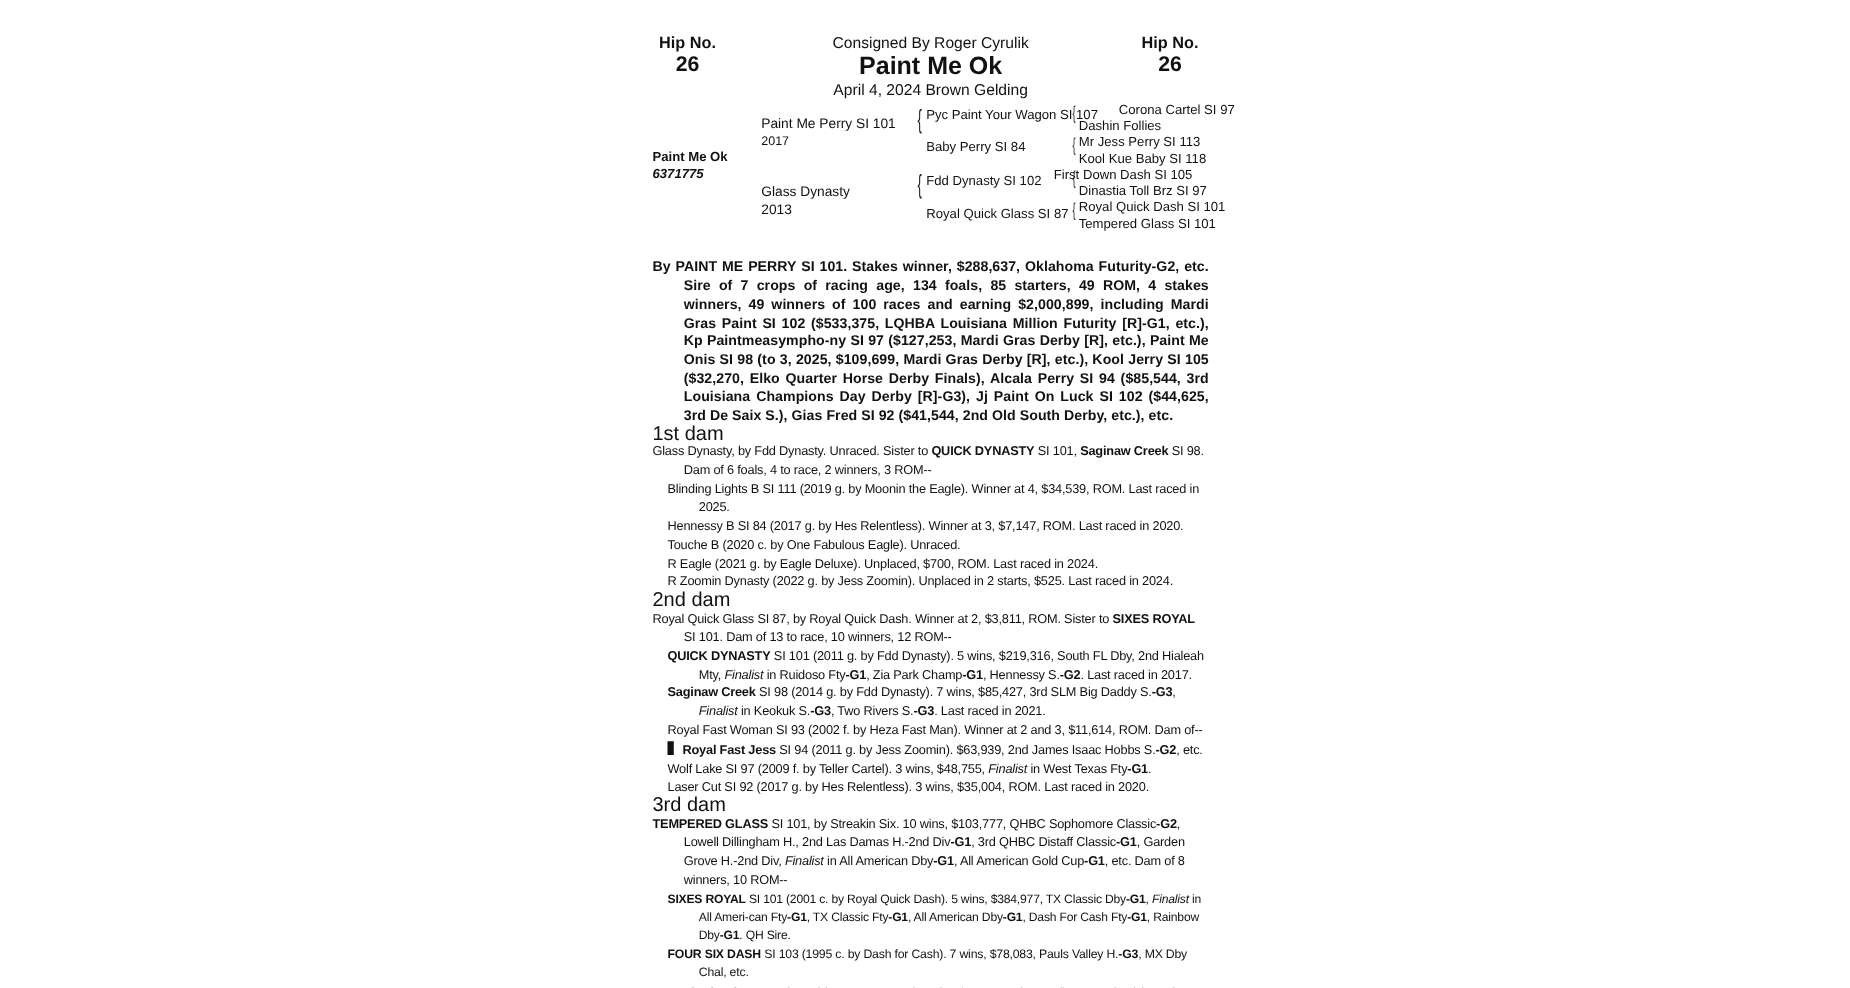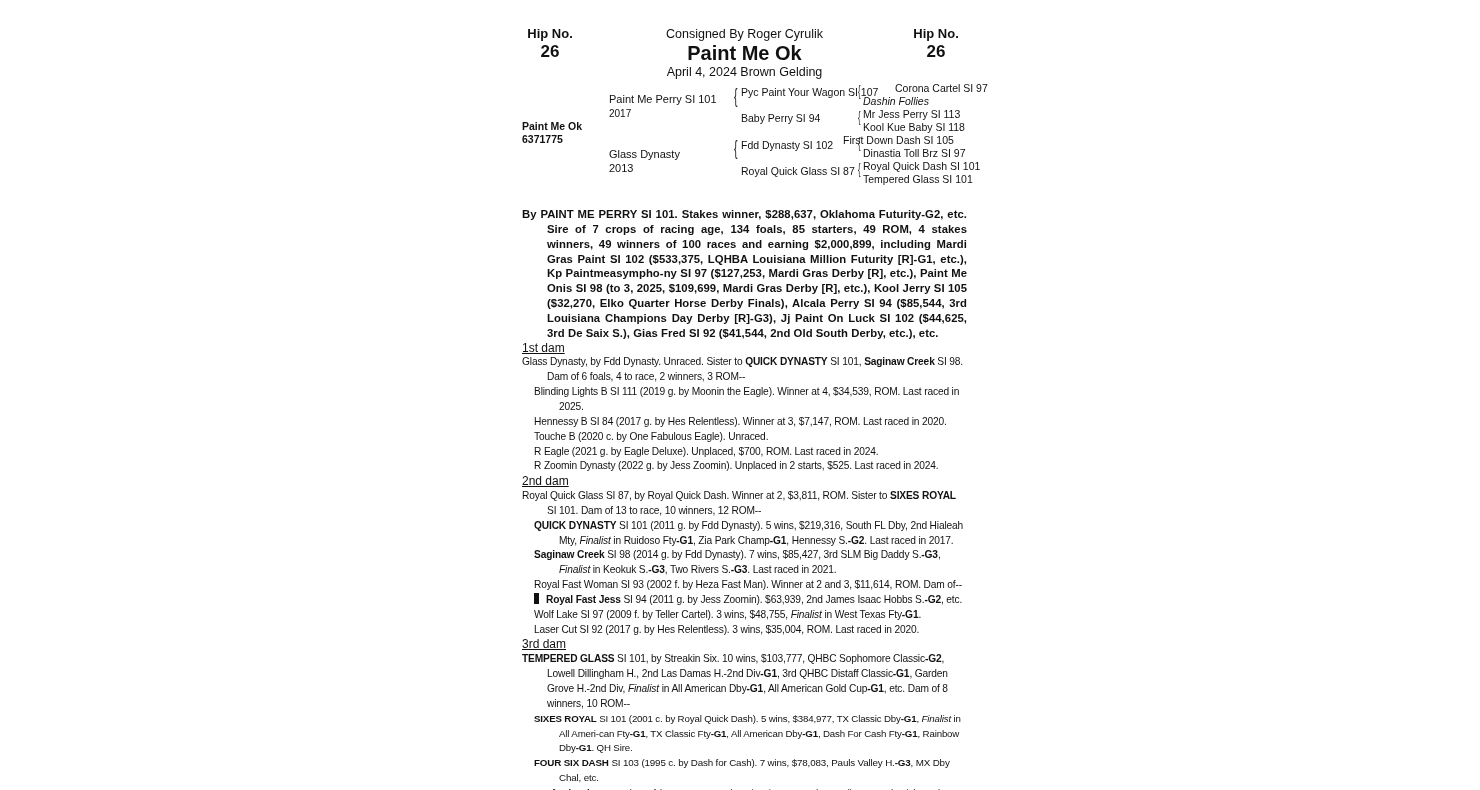--- a/index.html
+++ b/index.html
@@ -15,21 +15,21 @@
   .horse-name { font-size:20px; font-weight:bold; margin-top:1px; line-height:22px; }
   .foal-line { font-size:12.5px; margin-top:1px; }
 
   .ped { position:absolute; top:62px; left:0; width:445px; height:100px; font-size:10.5px; }
   .ped div { position:absolute; white-space:nowrap; line-height:13px; }
   .brace { font-size:21px; line-height:20px; font-weight:normal; transform:scaleX(0.5); transform-origin:left center; color:#222; }
   .brace-sm { font-size:15px; line-height:14px; transform:scaleX(0.5); transform-origin:left center; color:#222; }
 
   .body-text { position:absolute; top:183px; left:0; width:445px; }
   .sire-para { font-size:11.3px; font-weight:bold; line-height:14.85px; text-align:justify; padding-left:25px; text-indent:-25px; letter-spacing:0.05px; }
-  .lbl-dam { font-size:12px; line-height:14.85px;text-decoration:underline; }
+  .lbl-dam { font-size:16px; line-height:14.85px; }
   .line { font-size:10.2px; line-height:14.85px; letter-spacing:-0.15px; }
   .line.hang { padding-left:25px; text-indent:-25px; }
   .line.ind1 { padding-left:37px; text-indent:-25px; }
   .line b { font-weight:bold; }
   .marker { display:inline-block; width:5px; height:11px; background:#111; vertical-align:-1px; margin-right:7px; }
 </style>
 </head>
 <body>
 
 <div class="page">
@@ -45,38 +45,38 @@
     <div class="foal-line">April 4, 2024 Brown Gelding</div>
   </div>
 
   <div class="hip right">
     <div class="lbl">Hip No.</div>
     <div class="num">26</div>
   </div>
 
   <div class="ped">
     <div style="left:0; top:34px; font-weight:bold; font-size:10.5px;">Paint Me Ok</div>
-    <div style="left:0; top:47px; font-weight:bold; font-size:10.5px;">6371775</div>
+    <div style="left:0; top:47px; font-weight:bold; font-style:italic; font-size:10.5px;">6371775</div>
 
     <div style="left:87px; top:7px; font-size:11px;">Paint Me Perry SI 101</div>
     <div style="left:87px; top:21px; font-size:10px;">2017</div>
     <div style="left:87px; top:62px; font-size:11px;">Glass Dynasty</div>
     <div style="left:87px; top:76px; font-size:11px;">2013</div>
 
     <div class="brace" style="left:212px; top:3px;">{</div>
     <div style="left:219px; top:0px;">Pyc Paint Your Wagon SI 107</div>
-    <div style="left:219px; top:26px;">Baby Perry SI 94</div>
+    <div style="left:219px; top:26px;">Baby Perry SI 84</div>
 
     <div class="brace" style="left:212px; top:55px;">{</div>
     <div style="left:219px; top:53px;">Fdd Dynasty SI 102</div>
     <div style="left:219px; top:79px;">Royal Quick Glass SI 87</div>
 
     <div class="brace-sm" style="left:336px; top:-2px;">{</div>
     <div style="left:341px; top:-4px;padding-left:32px;">Corona Cartel SI 97</div>
-    <div style="left:341px; top:9px;font-style:italic;">Dashin Follies</div>
+    <div style="left:341px; top:9px;">Dashin Follies</div>
     <div class="brace-sm" style="left:336px; top:24px;">{</div>
     <div style="left:341px; top:22px;">Mr Jess Perry SI 113</div>
     <div style="left:341px; top:35px;">Kool Kue Baby SI 118</div>
     <div class="brace-sm" style="left:336px; top:50px;">{</div>
     <div style="left:321px; top:48px;">First Down Dash SI 105</div>
     <div style="left:341px; top:61px;">Dinastia Toll Brz SI 97</div>
     <div class="brace-sm" style="left:336px; top:76px;">{</div>
     <div style="left:341px; top:74px;">Royal Quick Dash SI 101</div>
     <div style="left:341px; top:87px;">Tempered Glass SI 101</div>
   </div>

